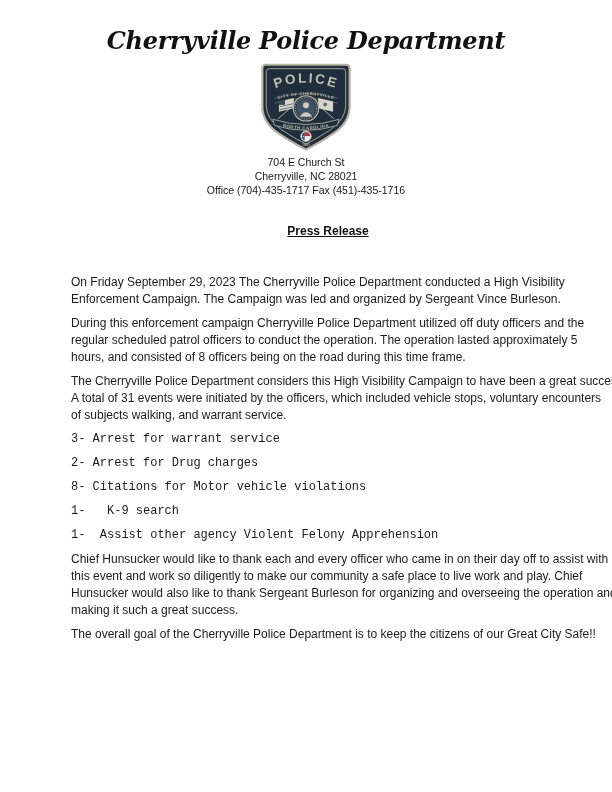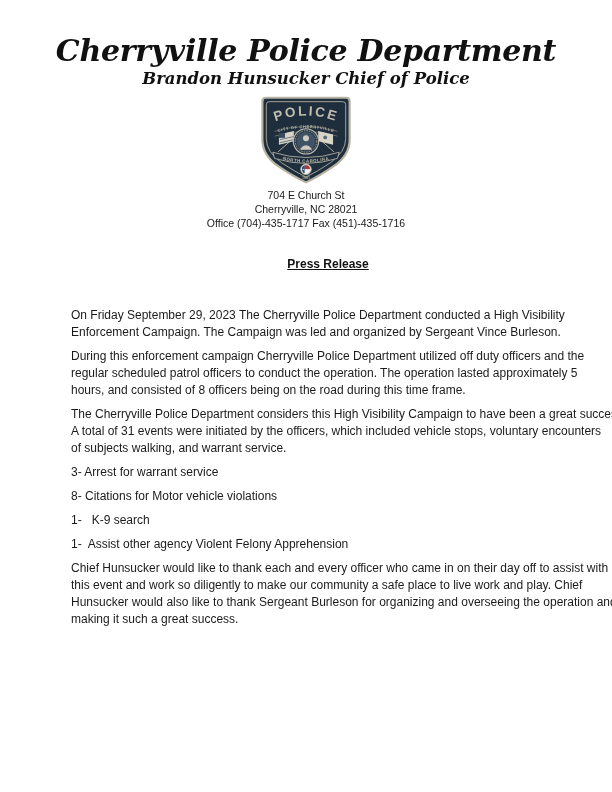--- a/index.html
+++ b/index.html
@@ -2,48 +2,47 @@
 <html><head>
 <meta charset="utf-8">
 <style>
   * { margin:0; padding:0; box-sizing:border-box; }
   html,body { background:#ffffff; }
   .page {
     width:612px; height:792px; background:#ffffff; overflow:hidden;
     font-family:"Liberation Sans", sans-serif; color:#1c1c1c; position:relative;
   }
   .doc-title {
-    padding-top:33px; text-align:center;
+    padding-top:26px; text-align:center;
     font-family:"DejaVu Serif", serif; font-style:italic; font-weight:bold;
-    font-size:30px; letter-spacing:-0.3px; color:#111;
+    font-size:24px; letter-spacing:-0.3px; color:#111;
   }
   .doc-subtitle {
     text-align:center; margin-top:1px;
     font-family:"DejaVu Serif", serif; font-style:italic; font-weight:bold;
     font-size:16.5px; color:#111;
   }
   .badge-wrap { text-align:center; margin-top:8px; height:90px; }
   .address { text-align:center; font-size:10.5px; line-height:14px; margin-top:2px; color:#191919; }
   .press-release {
     text-align:center; font-size:12px; font-weight:bold;
     text-decoration:underline; margin-top:27px; color:#111;padding-left:44px;
   }
   .body { margin:36px 0 0 71px; width:505px; font-size:12px; line-height:17px; color:#1b1b1b; }
   .para { white-space:pre; margin-bottom:7px; }
   .actions-heading { font-weight:bold; text-decoration:underline; margin-bottom:7px; color:#111; }
-  .action-item { white-space:pre; margin-bottom:7px; }
+  .action-item { white-space:pre; margin-bottom:7px;font-family:Liberation Mono, monospace; }
   svg text, svg textPath { font-family:"Liberation Sans", sans-serif; }
 </style>
 </head>
 <body>
 
 <div class="page">
 
   <h1 class="doc-title">Cherryville Police Department</h1>
-  <h2 class="doc-subtitle">Brandon Hunsucker Chief of Police</h2>
 
   <div class="badge-wrap">
     <svg width="96" height="89" viewBox="0 0 110 102" aria-hidden="true">
       <defs>
         <path id="arc-police" d="M15,31 Q55,14 95,31" fill="none"></path>
         <path id="arc-city" d="M21,42 Q55,31.5 89,42" fill="none"></path>
         <path id="arc-ribbon" d="M22,71 Q55,81.5 88,71" fill="none"></path>
         <clipPath id="seal-clip">
             <circle cx="55" cy="84" r="4.8"></circle>
           </clipPath>
@@ -119,23 +118,25 @@
     <p class="para">On Friday September 29, 2023 The Cherryville Police Department conducted a High Visibility
 Enforcement Campaign. The Campaign was led and organized by Sergeant Vince Burleson.</p>
     <p class="para">During this enforcement campaign Cherryville Police Department utilized off duty officers and the
 regular scheduled patrol officers to conduct the operation. The operation lasted approximately 5
 hours, and consisted of 8 officers being on the road during this time frame.</p>
     <p class="para">The Cherryville Police Department considers this High Visibility Campaign to have been a great success.
 A total of 31 events were initiated by the officers, which included vehicle stops, voluntary encounters
 of subjects walking, and warrant service.</p>
 
     <p class="action-item">3- Arrest for warrant service</p>
+    <p class="action-item">2- Arrest for Drug charges</p>
     <p class="action-item">8- Citations for Motor vehicle violations</p>
     <p class="action-item">1-   K-9 search</p>
     <p class="action-item">1-  Assist other agency Violent Felony Apprehension</p>
 
     <p class="para">Chief Hunsucker would like to thank each and every officer who came in on their day off to assist with
 this event and work so diligently to make our community a safe place to live work and play. Chief
 Hunsucker would also like to thank Sergeant Burleson for organizing and overseeing the operation and
 making it such a great success.</p>
+    <p class="para">The overall goal of the Cherryville Police Department is to keep the citizens of our Great City Safe!!</p>
   </div>
 
 </div>
 
 </body></html>

